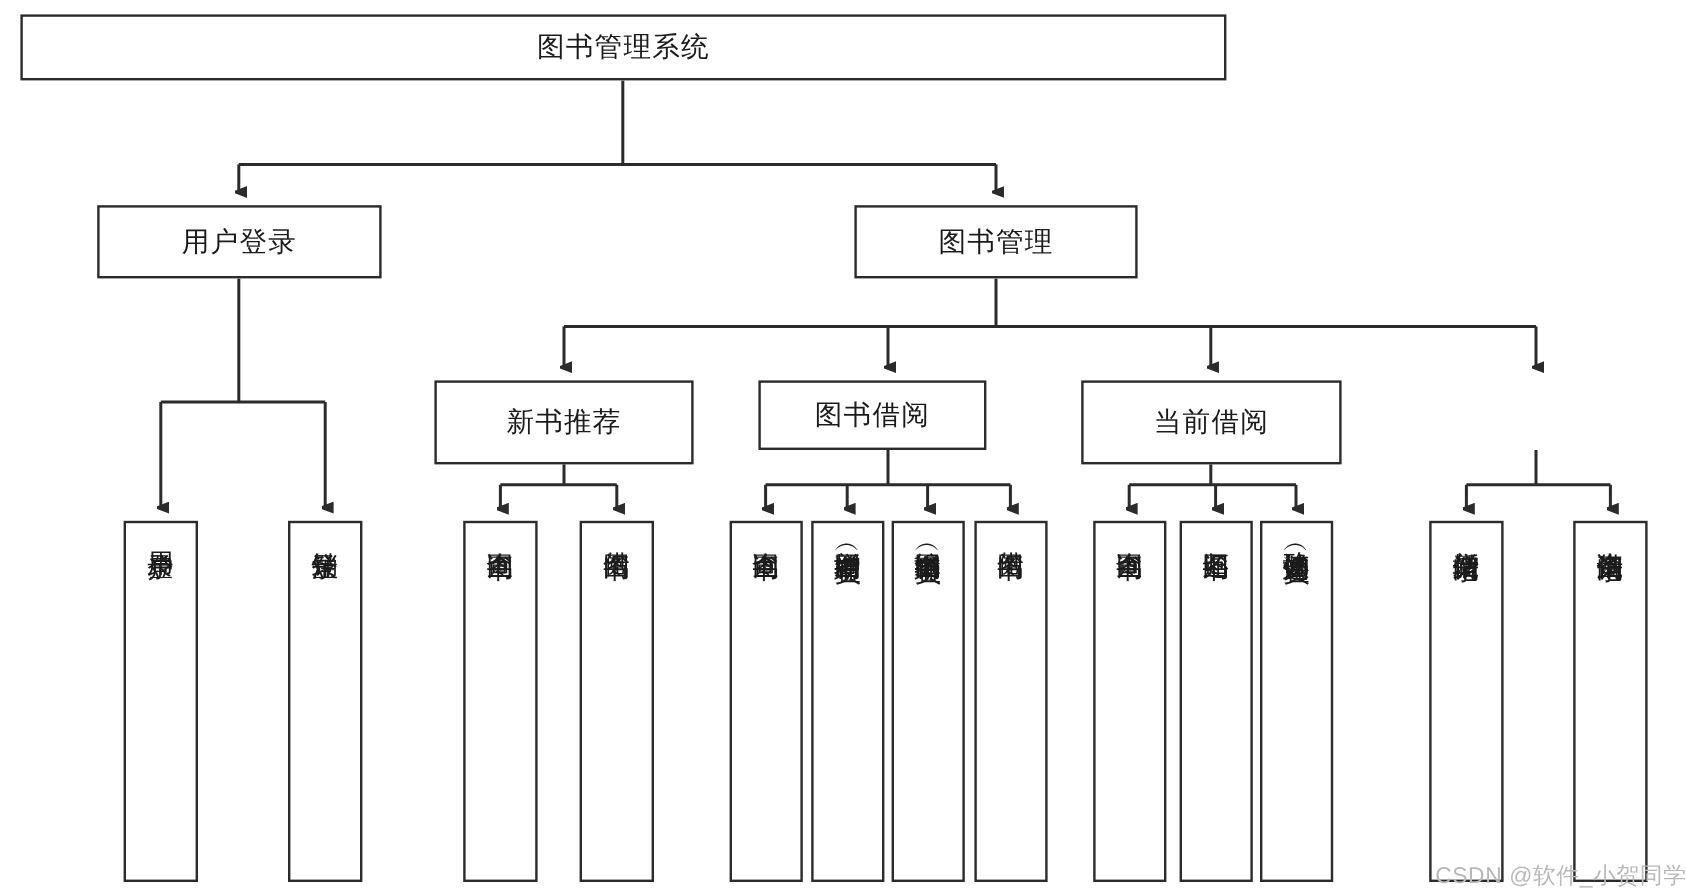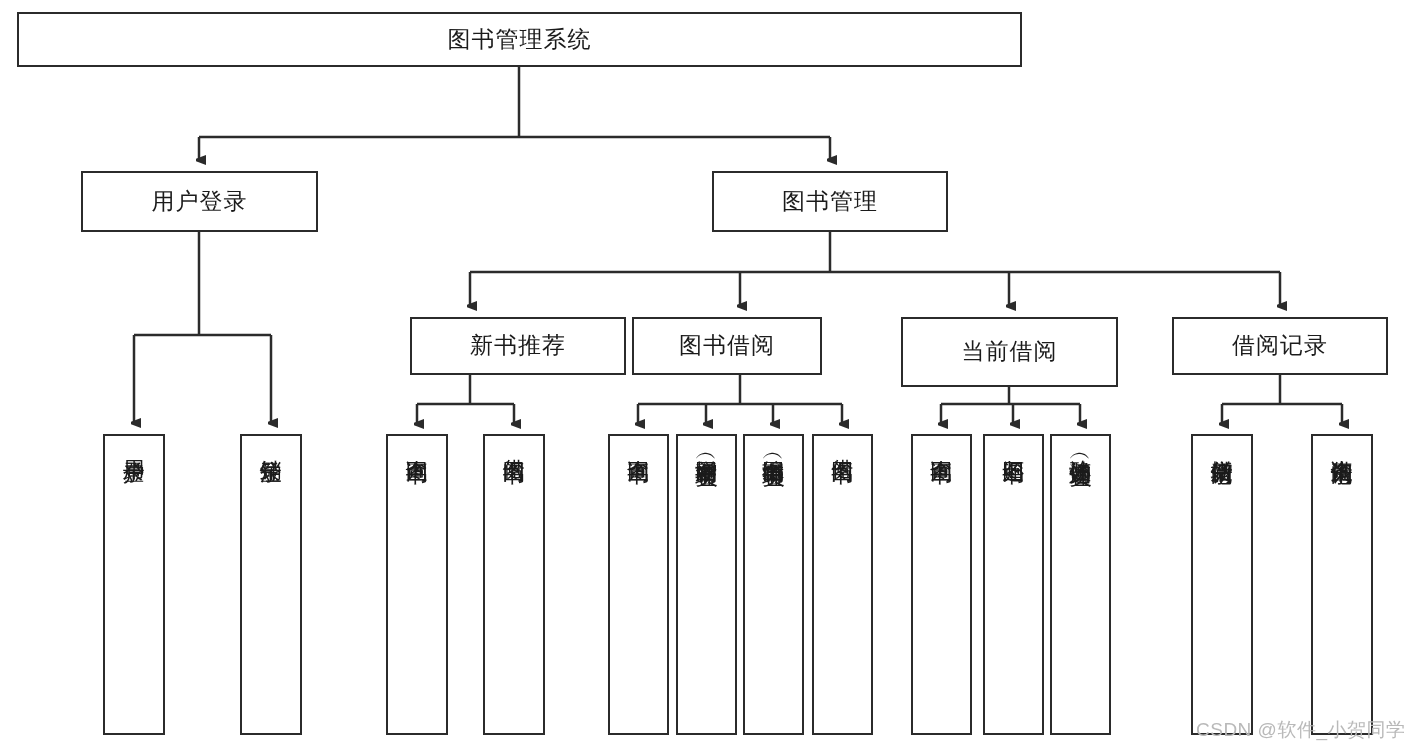--- a/index.html
+++ b/index.html
@@ -125,31 +125,28 @@
     <span>图书管理系统</span>
   </div>
 
   <div class="node horizontal" id="node-l2-0" style="left: 81px; top: 171px; width: 237px; height: 61px;">
     <span>用户登录</span>
   </div>
   <div class="node horizontal" id="node-l2-1" style="left: 712px; top: 171px; width: 236px; height: 61px;">
     <span>图书管理</span>
   </div>
 
-  <div class="node horizontal" id="node-l3-0" style="left: 362px; top: 317px; width: 216px; height: 58px; margin-left: 48px;">
+  <div class="node horizontal" id="node-l3-0" style="left: 362px; top: 317px; width: 216px; height: 70px;">
     <span>新书推荐</span>
   </div>
   <div class="node horizontal" id="node-l3-1" style="left: 632px; top: 317px; width: 190px; height: 58px;">
     <span>图书借阅</span>
   </div>
   <div class="node horizontal" id="node-l3-2" style="left: 901px; top: 317px; width: 217px; height: 70px;">
     <span>当前借阅</span>
-  </div>
-  <div class="node horizontal" id="node-l3-3" style="left: 1172px; top: 317px; width: 216px; height: 58px;">
-    <span>借阅记录</span>
   </div>
 
   <div class="node vertical" id="node-leaf-0" style="left: 103px; top: 434px; width: 62px; height: 301px;">
     <span class="vtext">用户登录</span>
   </div>
   <div class="node vertical" id="node-leaf-1" style="left: 240px; top: 434px; width: 62px; height: 301px;">
     <span class="vtext">注销登录</span>
   </div>
   <div class="node vertical" id="node-leaf-2" style="left: 386px; top: 434px; width: 62px; height: 301px;">
     <span class="vtext">查询图书</span>

